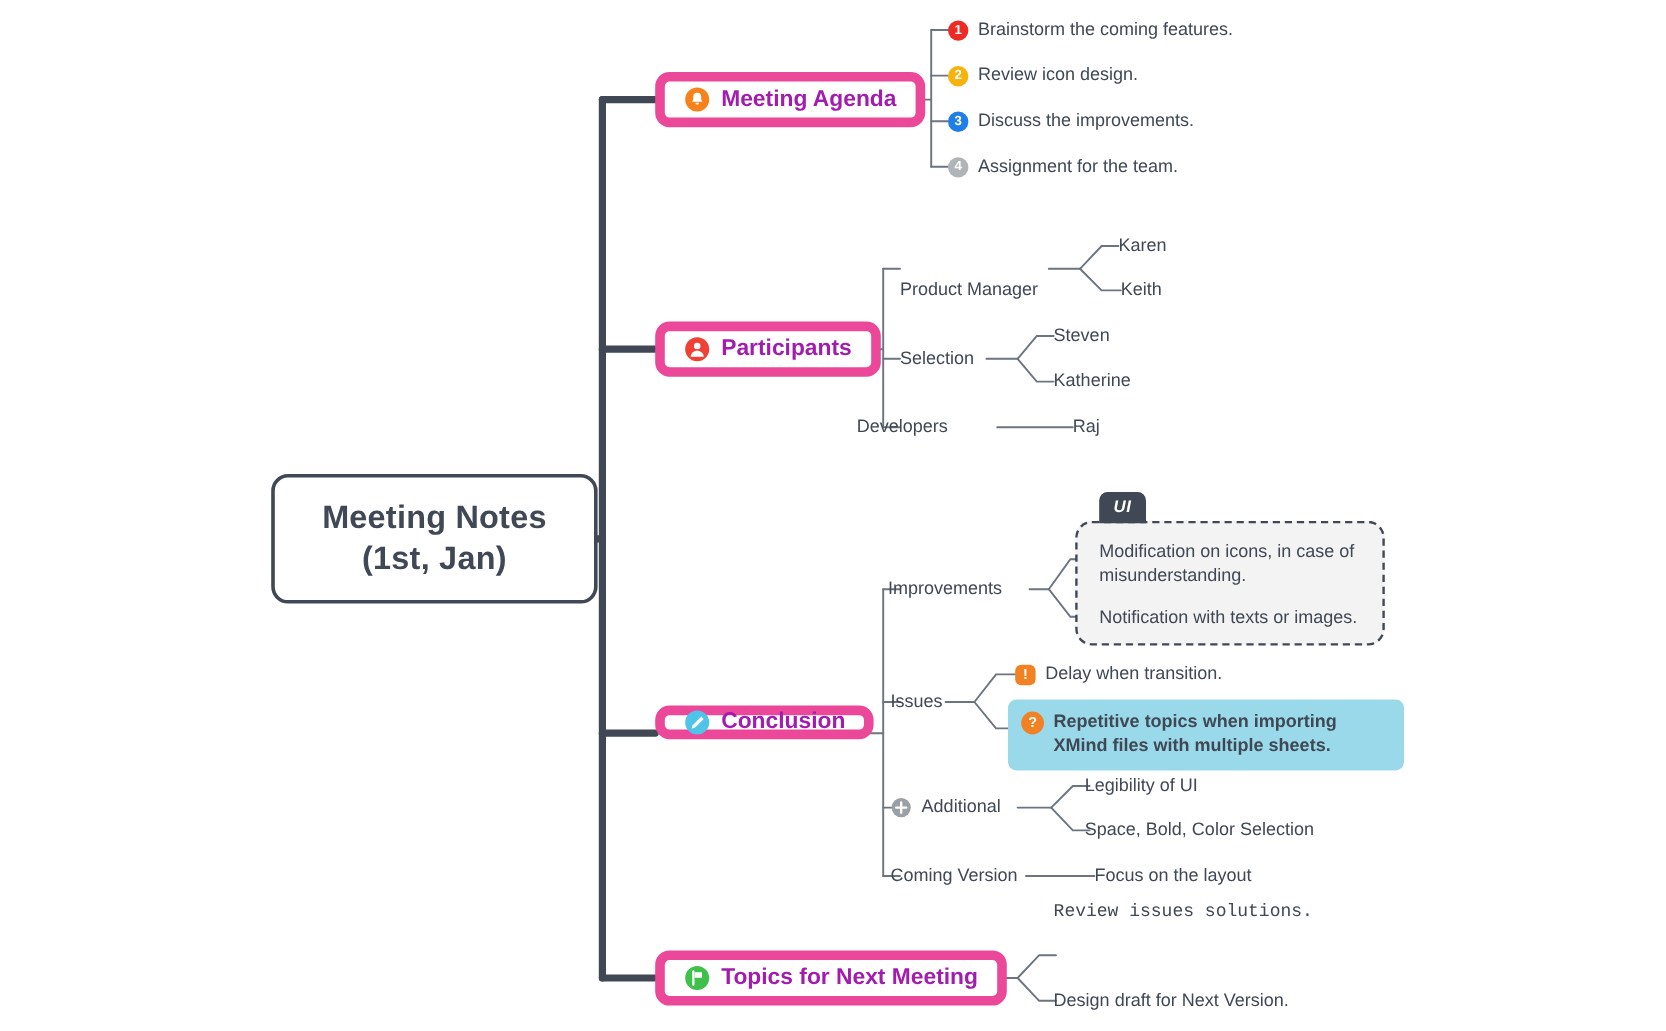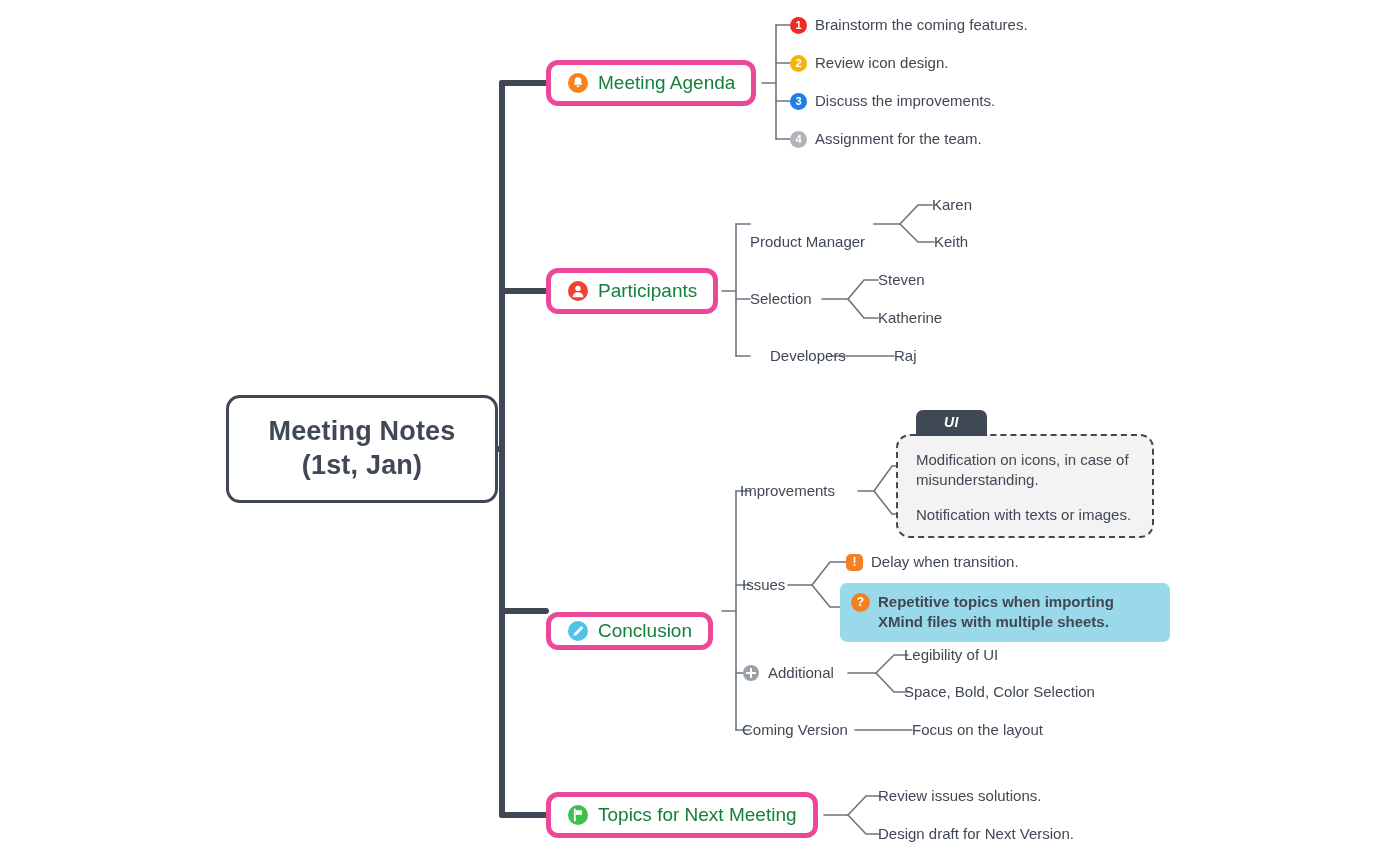--- a/index.html
+++ b/index.html
@@ -17,23 +17,23 @@
     border:3px solid #3f4854;border-radius:14px;background:#fff;
     display:flex;flex-direction:column;align-items:center;justify-content:center;
     font-weight:bold;font-size:27px;line-height:1.25;color:#3f4854;
     letter-spacing:.2px;
   }
   .central span{display:block;white-space:nowrap;}
 
   
   .branch{
     position:absolute;box-sizing:border-box;
-    border:5px solid #ec4899;border-radius:12px;background:#fff;
+    border:8px solid #ec4899;border-radius:12px;background:#fff;
     display:flex;align-items:center;gap:9px;
-    padding:0 16px;font-weight:normal;font-size:19px;color:#15803d;
+    padding:0 16px;font-weight:bold;font-size:19px;color:#a21caf;
     white-space:nowrap;
   }
 
   
   .topic{
     position:absolute;white-space:nowrap;font-size:15px;color:#3f4854;
     display:flex;align-items:center;gap:8px;line-height:1.35;
   }
   .topic.wrap{white-space:normal;align-items:center;}
 
@@ -46,21 +46,21 @@
   .topic.hl .txt{max-width:278px;}
 
   
   .boundary{
     position:absolute;box-sizing:border-box;
     background:#f3f3f4;border:2.5px dashed #3f4854;border-radius:14px;
   }
   .boundary-tab{
     position:absolute;background:#3f4854;color:#fff;
     font-style:italic;font-weight:bold;font-size:14px;
-    padding:4px 28px 6px;border-radius:7px 7px 0 0;
+    padding:4px 12px 6px;border-radius:7px 7px 0 0;
     letter-spacing:.4px;
     text-align:center;
   }
 
   
   .ic{flex:0 0 auto;display:inline-flex;align-items:center;justify-content:center;}
   .num{
     width:17px;height:17px;border-radius:50%;
     color:#fff;font-size:11px;font-weight:bold;line-height:17px;
     text-align:center;flex:0 0 auto;
@@ -203,28 +203,28 @@
   <div class="topic" style="left:750px;top:289px;">
     <span>Selection</span>
   </div>
   <div class="topic" style="left:878px;top:270px;">
     <span>Steven</span>
   </div>
   <div class="topic" style="left:878px;top:308px;">
     <span>Katherine</span>
   </div>
 
-  <div class="topic" style="left:770px;top:346px;">
+  <div class="topic" style="left:714px;top:346px;">
     <span>Developers</span>
   </div>
   <div class="topic" style="left:894px;top:346px;">
     <span>Raj</span>
   </div>
 
-  <div class="branch" style="left:546px;top:588px;height:38px;margin-top:24px;">
+  <div class="branch" style="left:546px;top:588px;height:28px;">
     <span class="ic">
       <svg width="22" height="22" viewBox="0 0 22 22">
         <circle cx="11" cy="11" r="10" fill="#4fc3e8"></circle>
         <path d="M14.4 6.1 7.2 13.3l-.9 2.9 2.9-.9 7.2-7.2z" fill="#fff"></path>
       </svg>
     </span>
     <span>Conclusion</span>
   </div>
 
   <div class="boundary" style="left:896px;top:434px;width:258px;height:104px;"></div>
@@ -279,20 +279,20 @@
     <span class="ic">
       <svg width="22" height="22" viewBox="0 0 22 22">
         <circle cx="11" cy="11" r="10" fill="#3fc04a"></circle>
         <path d="M7.8 5.4v11.2" stroke="#fff" stroke-width="1.9" stroke-linecap="round"></path>
         <path d="M8.8 6.2h6.2v4.6H8.8z" fill="#fff"></path>
       </svg>
     </span>
     <span>Topics for Next Meeting</span>
   </div>
 
-  <div class="topic" style="left:878px;top:786px;">
+  <div class="topic" style="left:878px;top:750px;font-family:Liberation Mono, monospace;">
     <span>Review issues solutions.</span>
   </div>
   <div class="topic" style="left:878px;top:824px;">
     <span>Design draft for Next Version.</span>
   </div>
 
 </div>
 
 </body></html>

